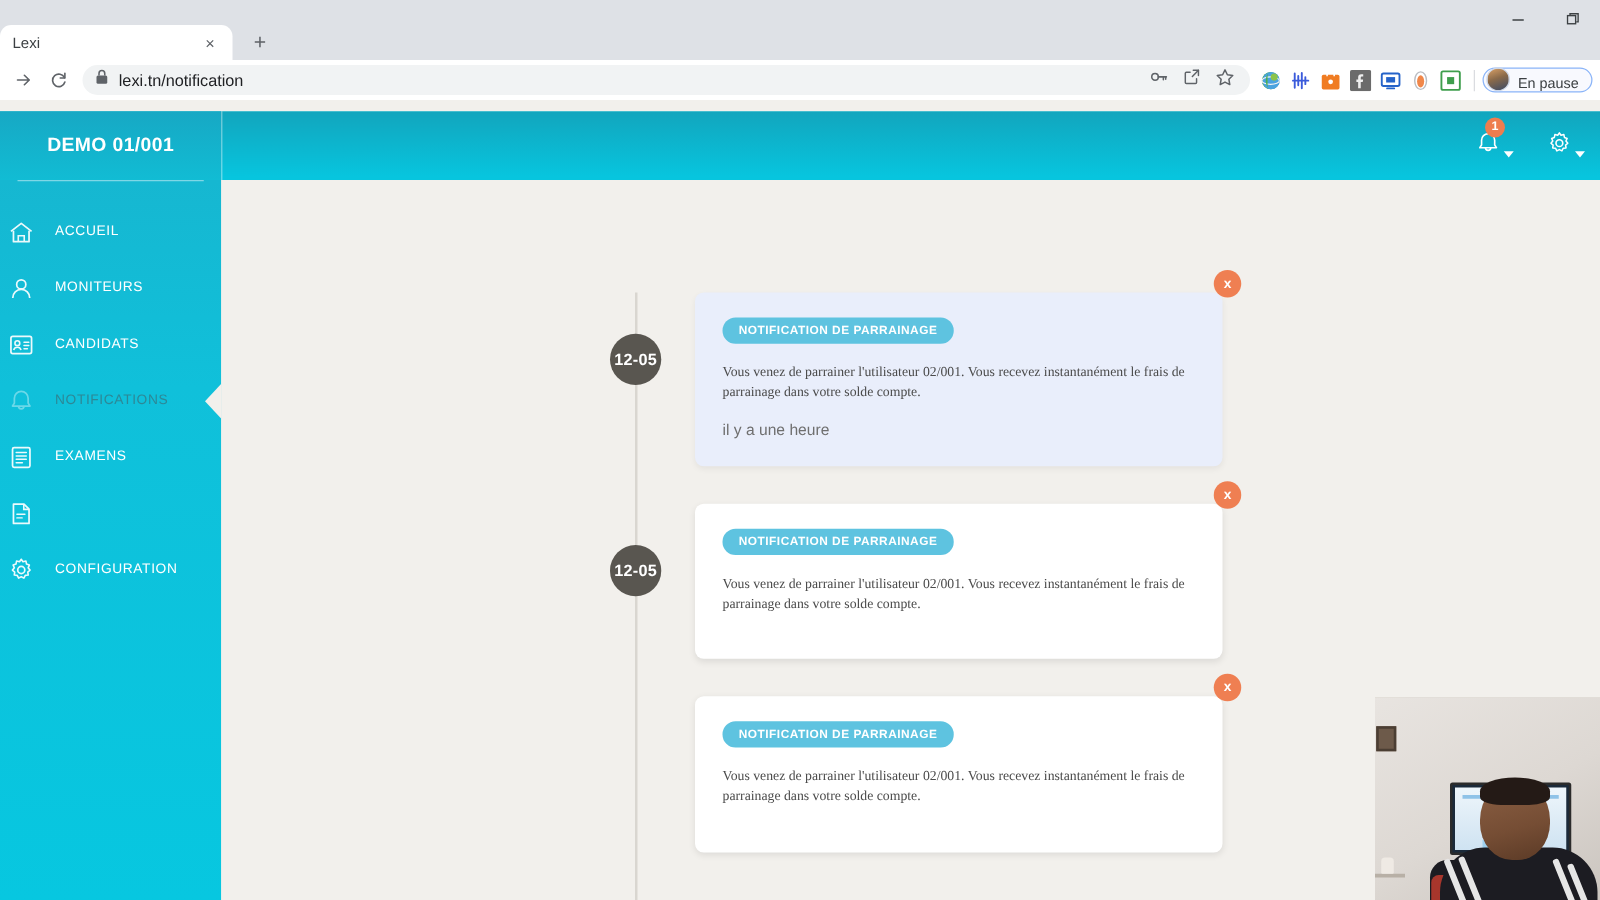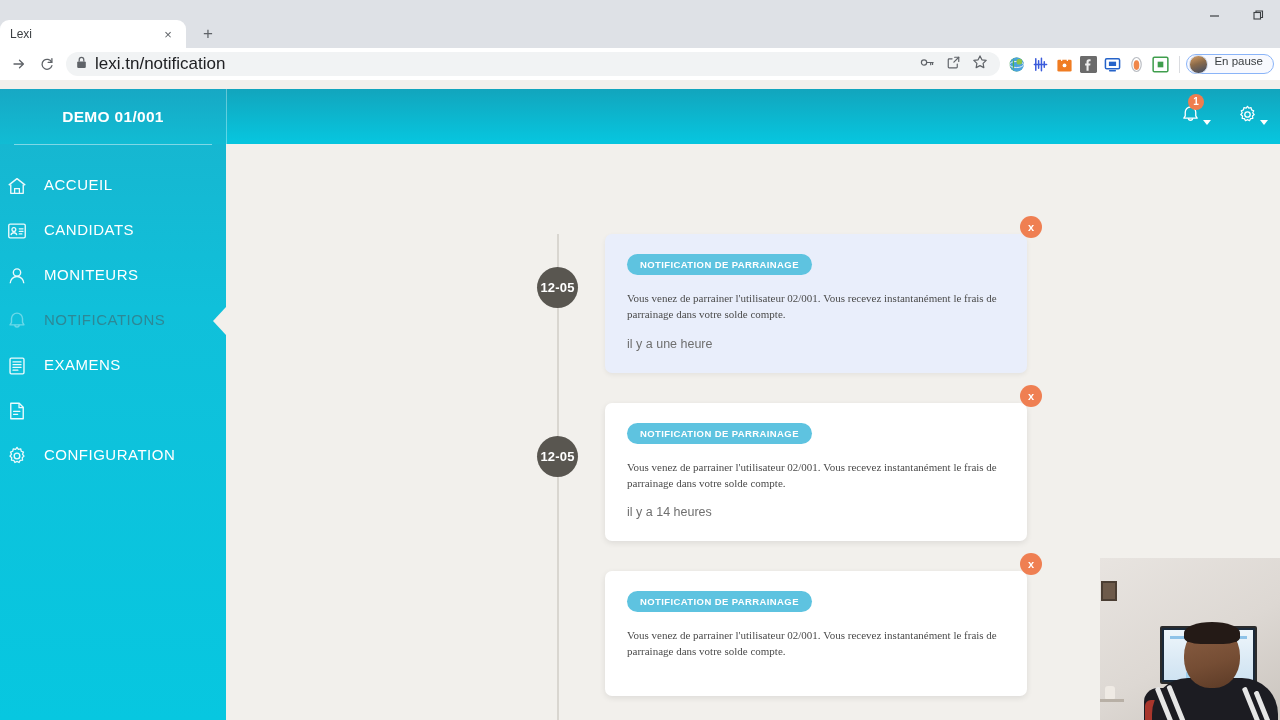--- a/index.html
+++ b/index.html
@@ -71,27 +71,27 @@
   .omnibox {
     flex: 1;
     height: 24px;
     background: #f1f3f4;
     border-radius: 13px;
     display: flex; align-items: center;
     padding: 0 10px;
     margin: 0 6px 0 4px;
     gap: 8px;
   }
-  .omni-url { font-size: 17px; color: #202124; white-space: nowrap; }
+  .omni-url { font-size: 13px; color: #202124; white-space: nowrap; }
   .omni-actions { margin-left: auto; display: flex; align-items: center; gap: 11px; padding-right: 2px;}
   .ext-row { display: flex; align-items: center; gap: 7px; padding-right: 4px; }
   .ext { width: 17px; height: 17px; border-radius: 2px; display:flex; align-items:center; justify-content:center; }
   .divider-v { width: 1px; height: 17px; background: #dadce0; margin: 0 4px; }
   .profile-pill {
-    display: flex; align-items: flex-start; gap: 6px;
+    display: flex; align-items: flex-end; gap: 6px;
     height: 20px; padding: 0 10px 0 2px;
     border: 1px solid #8ab4f8; border-radius: 13px;
     background: #f8f9fe;
   }
   .profile-ava {
     width: 19px; height: 19px; border-radius: 50%;
     background: linear-gradient(160deg,#d9a066 0%,#8a6a4a 45%,#3b4a66 100%);
     border: 1px solid #cfd8e8;
   }
   .profile-txt { font-size: 11.5px; color: #3c4043; }
@@ -109,21 +109,21 @@
   .app {
     position: absolute;
     top: 89px; left: 0;
     width: 1280px; height: 631px;
     display: flex;
     background: #f2f0ec;
   }
 
   
   .sidebar {
-    width: 226px;
+    width: 177px;
     flex-shrink: 0;
     background: linear-gradient(180deg,#18b4ce 0%,#10c0da 35%,#07c7e0 100%);
     position: relative;
     overflow: hidden;
     text-align: right;
   }
   .brand {
     height: 55px;
     display: flex; align-items: center; justify-content: center;
     color: #ffffff;
@@ -144,21 +144,21 @@
     position: relative;
     min-height: 45px;
   }
   .nav-icon {
     width: 26px; flex-shrink: 0;
     display: flex; align-items: center; justify-content: center;
     opacity: 0.92;
   }
   .nav-label {
     color: #ffffff;
-    font-size: 15px;
+    font-size: 11px;
     letter-spacing: 0.5px;
     line-height: 1.35;
   }
   .nav-item.active .nav-label { color: rgba(70,90,95,0.55); }
   .nav-item.active .nav-icon { opacity: 0.38; }
   .nav-item.active .arrow {
     position: absolute; right: -1px; top: 50%;
     transform: translateY(-50%);
     width: 0; height: 0;
     border-top: 15px solid transparent;
@@ -495,37 +495,37 @@
                 <path d="M5.2 10.4 V20 h13.6 V10.4" fill="none" stroke="#fff" stroke-width="1.5" stroke-linejoin="round"></path>
                 <path d="M9.4 20 v-5.2 h5.2 V20" fill="none" stroke="#fff" stroke-width="1.4"></path>
               </svg>
           </span>
           <span class="nav-label">ACCUEIL</span>
         </div>
 
         <div class="nav-item">
           <span class="nav-icon">
             <svg width="22" height="22" viewBox="0 0 24 24">
+                <circle cx="12" cy="8.2" r="4" fill="none" stroke="#fff" stroke-width="1.5"></circle>
+                <path d="M4.6 20 a7.4 7.4 0 0 1 14.8 0" fill="none" stroke="#fff" stroke-width="1.5"></path>
+              </svg>
+          </span>
+          <span class="nav-label">MONITEURS</span>
+        </div>
+
+        <div class="nav-item">
+          <span class="nav-icon">
+            <svg width="22" height="22" viewBox="0 0 24 24">
                 <rect x="3" y="4.5" width="18" height="15" rx="1.6" fill="none" stroke="#fff" stroke-width="1.5"></rect>
                 <circle cx="8.6" cy="10.4" r="2.1" fill="none" stroke="#fff" stroke-width="1.4"></circle>
                 <path d="M5.4 16.4 a3.3 3.3 0 0 1 6.4 0" fill="none" stroke="#fff" stroke-width="1.4"></path>
                 <path d="M14.4 9.6 h4.2 M14.4 12.4 h4.2 M14.4 15.2 h3" stroke="#fff" stroke-width="1.3" stroke-linecap="round"></path>
               </svg>
           </span>
           <span class="nav-label">CANDIDATS</span>
-        </div>
-
-        <div class="nav-item">
-          <span class="nav-icon">
-            <svg width="22" height="22" viewBox="0 0 24 24">
-                <circle cx="12" cy="8.2" r="4" fill="none" stroke="#fff" stroke-width="1.5"></circle>
-                <path d="M4.6 20 a7.4 7.4 0 0 1 14.8 0" fill="none" stroke="#fff" stroke-width="1.5"></path>
-              </svg>
-          </span>
-          <span class="nav-label">MONITEURS</span>
         </div>
 
 
         <div class="nav-item active">
           <span class="nav-icon">
             <svg width="22" height="22" viewBox="0 0 24 24">
                 <path d="M12 3.4 a6 6 0 0 0-6 6 v4.2 l-1.6 2.6 h15.2 L18 13.6 V9.4 a6 6 0 0 0-6-6 Z" fill="none" stroke="#fff" stroke-width="1.5" stroke-linejoin="round"></path>
                 <path d="M9.6 16.2 a2.4 2.4 0 0 0 4.8 0" fill="none" stroke="#fff" stroke-width="1.5"></path>
               </svg>
           </span>
@@ -606,21 +606,20 @@
             </div>
           </div>
 
           <div class="tl-row">
             <div class="tl-dot">12-05</div>
             <div class="card-wrap">
               <div class="card-close">x</div>
               <div class="card">
                 <span class="card-badge">NOTIFICATION DE PARRAINAGE</span>
                 <div class="card-body">Vous venez de parrainer l'utilisateur 02/001. Vous recevez instantanément le frais de parrainage dans votre solde compte.</div>
-                <div class="card-time">il y a 14 heures</div>
               </div>
             </div>
           </div>
 
           <div class="tl-row">
             <div class="card-wrap">
               <div class="card-close">x</div>
               <div class="card">
                 <span class="card-badge">NOTIFICATION DE PARRAINAGE</span>
                 <div class="card-body">Vous venez de parrainer l'utilisateur 02/001. Vous recevez instantanément le frais de parrainage dans votre solde compte.</div>

